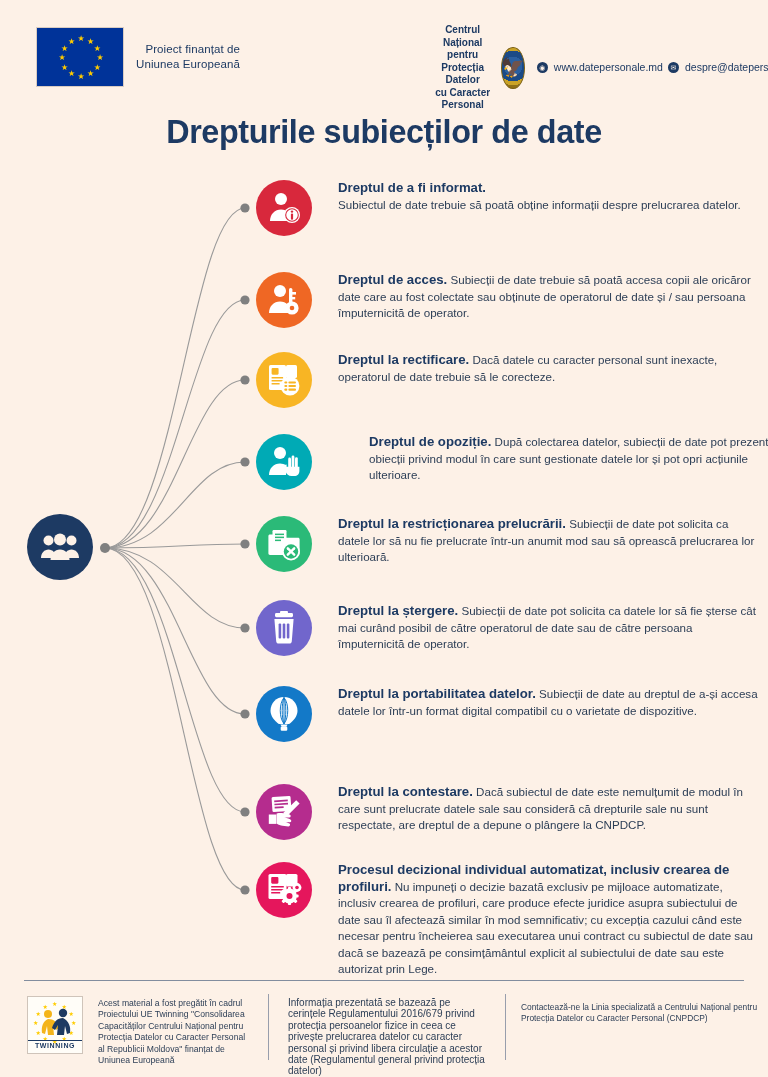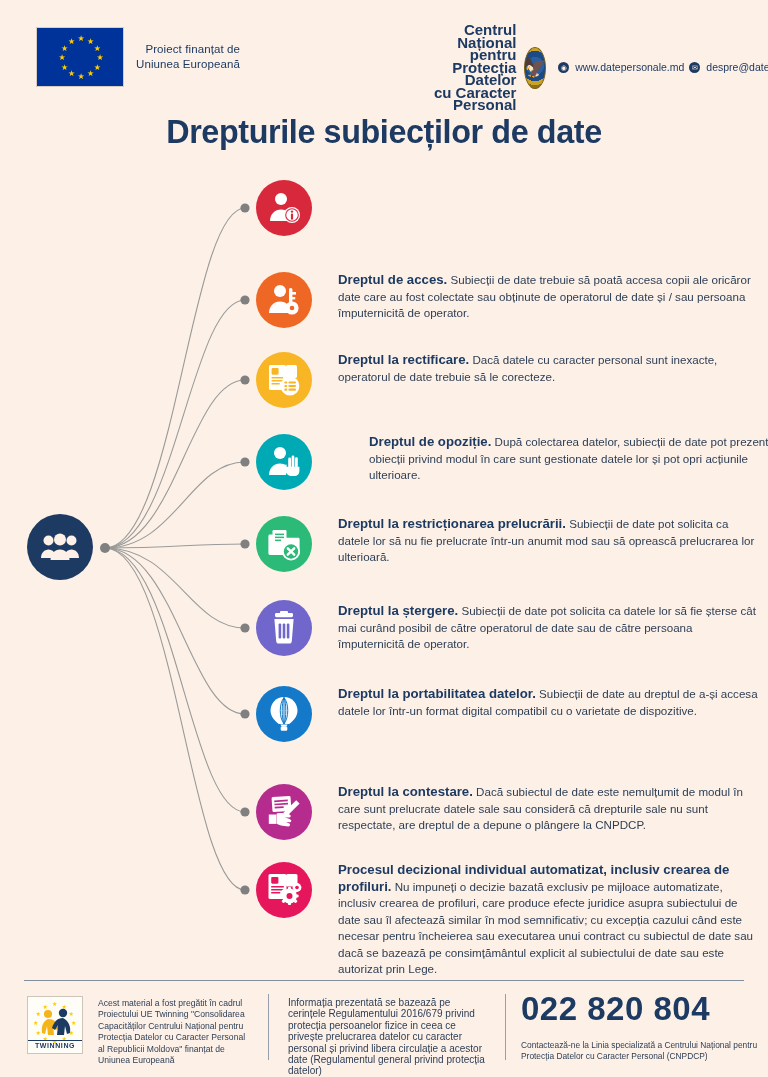--- a/index.html
+++ b/index.html
@@ -15,21 +15,21 @@
   .page{position:relative;width:768px;height:1077px;}
 
   
   .header{position:absolute;top:0;left:0;width:768px;height:108px;}
   .eu-block{position:absolute;left:36px;top:27px;display:flex;align-items:center;gap:12px;}
   .eu-flag{width:88px;height:60px;background:#003399;position:relative;border:1px solid #d9ccc2;box-sizing:border-box;}
   .eu-flag .star{position:absolute;color:#FFCC00;font-size:8px;line-height:8px;width:8px;height:8px;text-align:center;}
   .eu-text{font-size:11.5px;line-height:15px;color:#1d3a63;letter-spacing:.1px;text-align:right;}
 
   .cn-block{position:absolute;left:432px;top:24px;display:flex;align-items:center;gap:8px;}
-  .cn-title{font-size:15px;line-height:12.5px;font-weight:bold;text-align:right;color:#1d3a63;}
+  .cn-title{font-size:10px;line-height:12.5px;font-weight:bold;text-align:center;color:#1d3a63;}
   .cn-seal{width:40px;height:40px;border-radius:50%;
      background:radial-gradient(circle at 50% 45%, #2a5fa0 0 38%, #1b4a86 38% 62%, #c9a227 62% 78%, #8f6f16 78% 100%);
      border:1px solid #7a5f12;position:relative;overflow:hidden;}
   .cn-seal .bird{position:absolute;left:50%;top:48%;transform:translate(-50%,-50%);font-size:19px;color:#f3f3ef;line-height:1;}
   .contact-list{display:flex;flex-direction:row;gap:5px;margin-left:4px;}
   .contact-row{display:flex;align-items:center;gap:6px;font-size:10.5px;line-height:13px;color:#1d3a63;}
   .ci{width:11px;height:11px;border-radius:50%;background:#1d3a63;color:#fdf1e7;
       font-size:7px;line-height:11px;text-align:center;flex:none;font-weight:bold;}
 
   
@@ -177,20 +177,21 @@
             <g fill="#ffffff">
               <circle cx="15" cy="9" r="6"></circle>
               <path d="M4 31c0-7 5-11.5 11-11.5S26 24 26 31z"></path>
               <circle cx="26" cy="25" r="8" fill="#ffffff"></circle>
               <circle cx="26" cy="25" r="6.3" fill="none" stroke="#D8283C" stroke-width="1.1"></circle>
               <circle cx="26" cy="21.6" r="1.2" fill="#D8283C"></circle>
               <rect x="24.9" y="23.6" width="2.2" height="6.2" rx="1" fill="#D8283C"></rect>
             </g>
           </svg>
         </div>
+        <div class="row-text"><b class="lead">Dreptul de a fi informat.</b><span>Subiectul de date trebuie să poată obține informații despre prelucrarea datelor.</span></div>
       </div>
       <div class="row" style="top: 272px;">
         <div class="icon-circle" style="background: rgb(239, 103, 36);">
           <svg width="36" height="36" viewBox="0 0 36 36">
             <g fill="#ffffff">
               <circle cx="14" cy="9" r="6"></circle>
               <path d="M3 31c0-7 5-11.5 11-11.5S25 24 25 31z"></path>
               <circle cx="26" cy="26" r="6.6"></circle>
               <circle cx="26" cy="26" r="2.3" fill="#EF6724"></circle>
               <rect x="23" y="6" width="3.4" height="15" rx="1.6"></rect>
@@ -387,18 +388,17 @@
         </g>
       </svg>
       <div class="tw-word">TWINNING</div>
     </div>
 
     <div class="col-a">Acest material a fost pregătit în cadrul Proiectului UE Twinning "Consolidarea Capacităților Centrului Național pentru Protecția Datelor cu Caracter Personal al Republicii Moldova" finanțat de Uniunea Europeană</div>
     <div class="vsep1"></div>
     <div class="col-b">Informația prezentată se bazează pe cerințele Regulamentului 2016/679 privind protecția persoanelor fizice in ceea ce privește prelucrarea datelor cu caracter personal și privind libera circulație a acestor date (Regulamentul general privind protecția datelor)</div>
     <div class="vsep2"></div>
     <div class="col-c">
-      <div class="phone">022 820 804</div>
       <div class="phone-sub">Contactează-ne la Linia specializată a Centrului Național pentru Protecția Datelor cu Caracter Personal (CNPDCP)</div>
     </div>
   </div>
 
 </div>
 
 </body></html>

